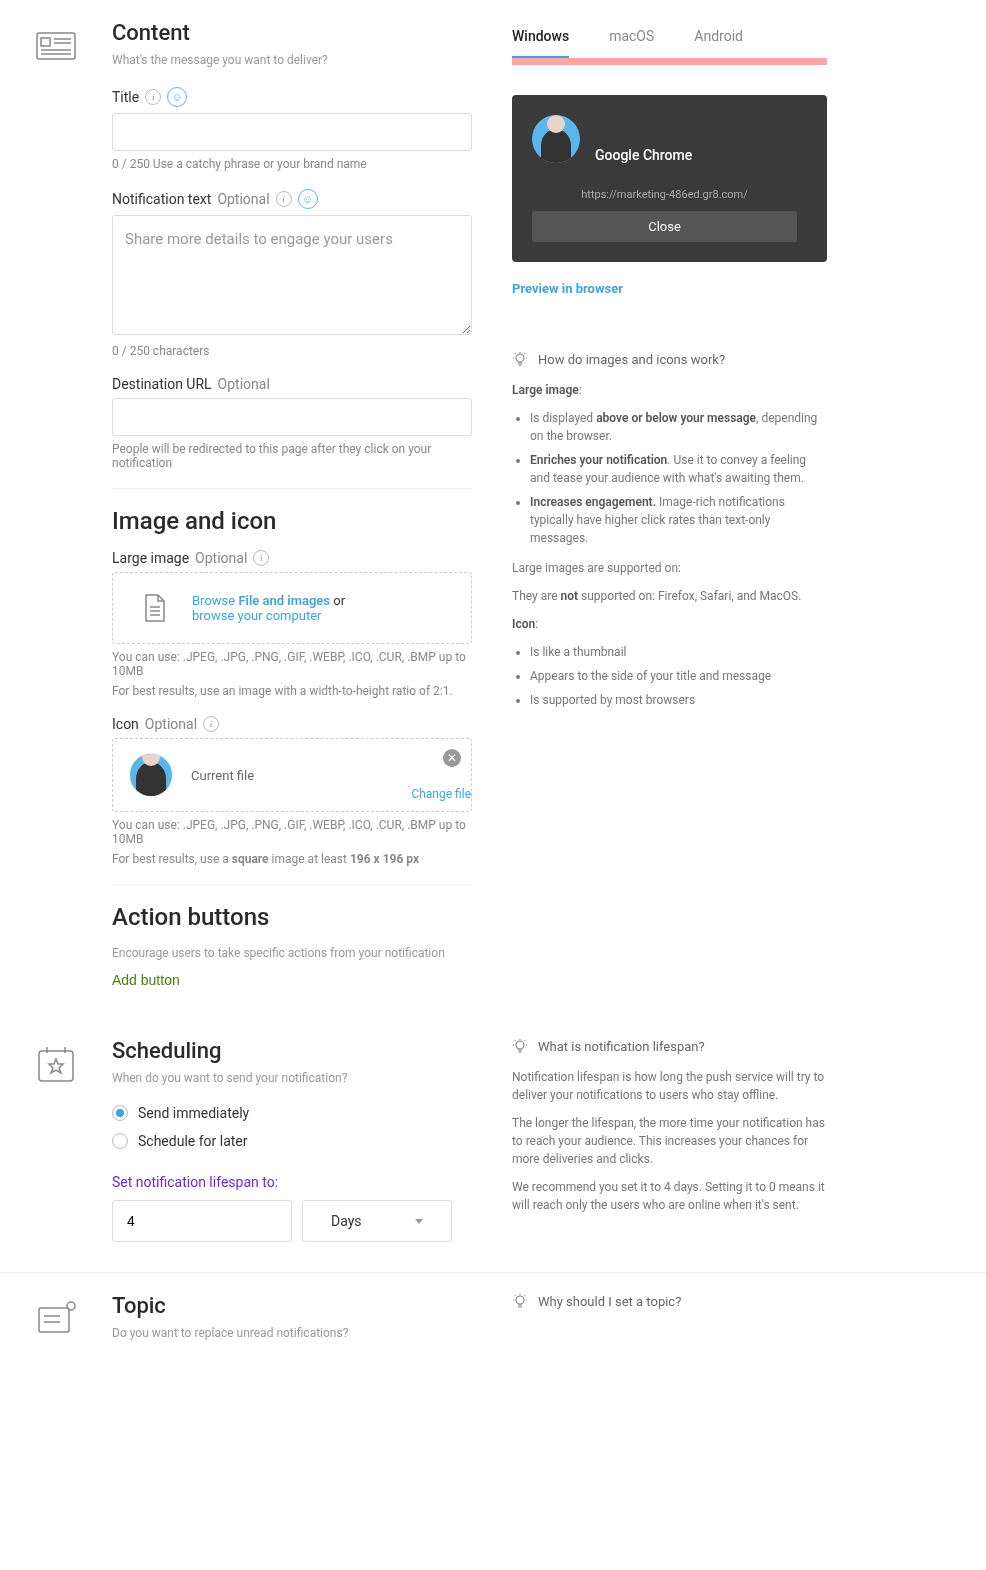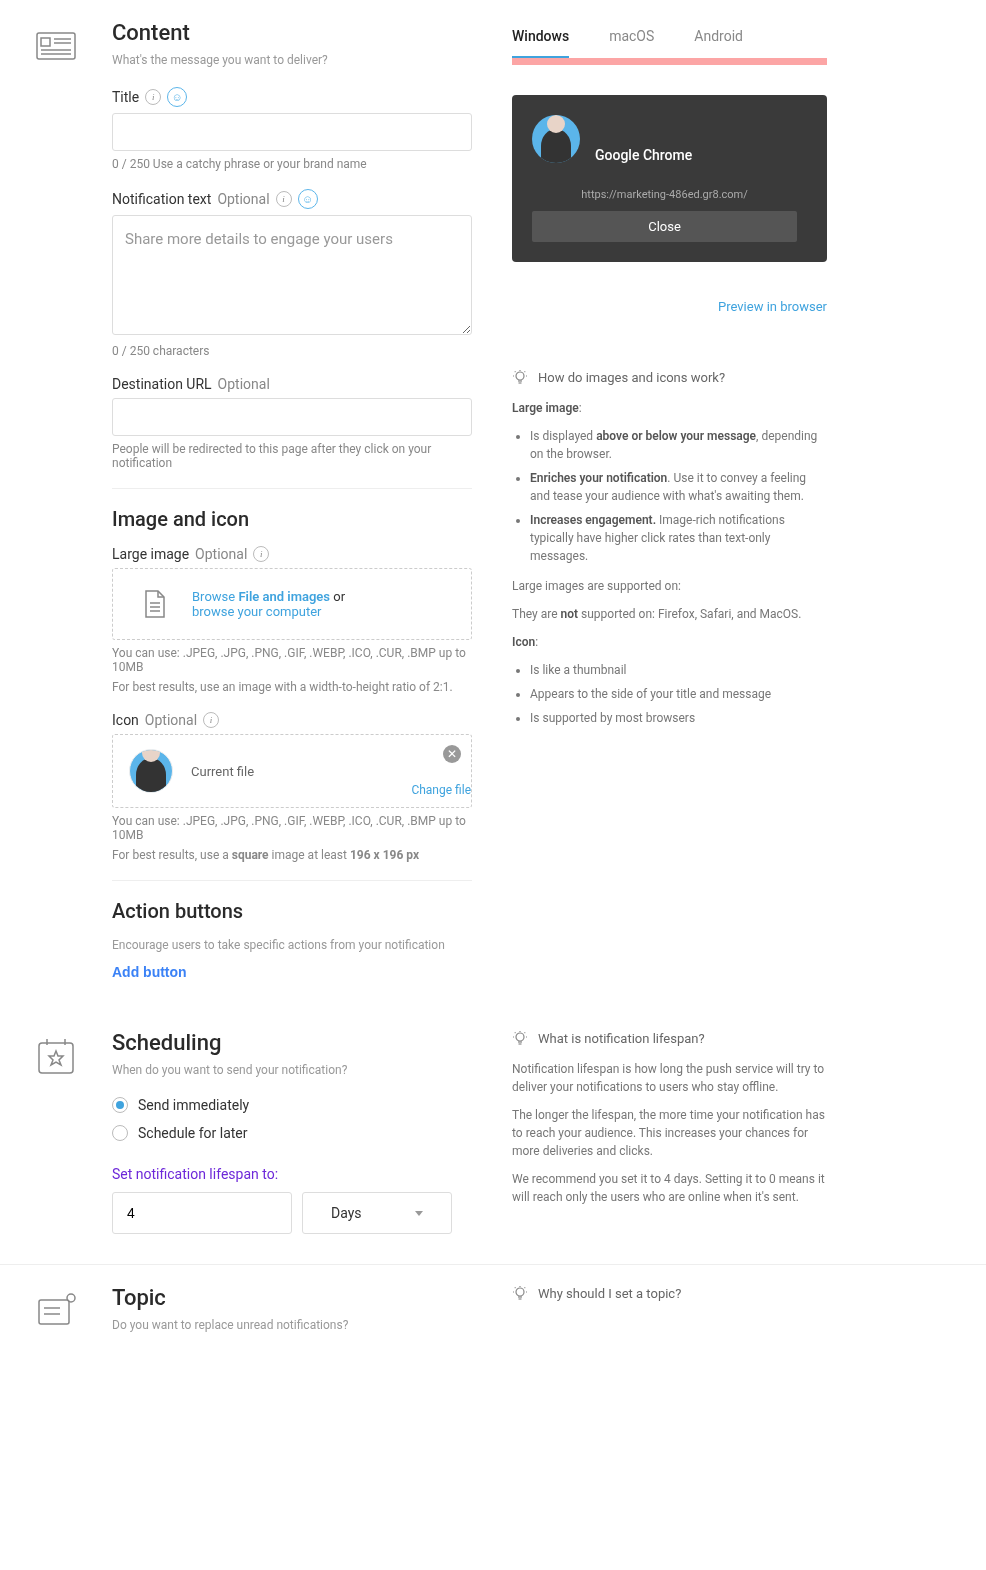--- a/index.html
+++ b/index.html
@@ -18,44 +18,44 @@
 .field-label .optional { color: #888; font-weight: 400; }
 .info-icon { display: inline-flex; width: 16px; height: 16px; border: 1px solid #bbb; border-radius: 50%; align-items: center; justify-content: center; font-size: 9px; font-style: italic; color: #888; font-family: serif; }
 .emoji-icon { display: inline-flex; width: 20px; height: 20px; border: 1px solid #5bb5ea; border-radius: 50%; align-items: center; justify-content: center; color: #5bb5ea; font-size: 11px; }
 .emoji-icon::before { content: "☺"; }
 .text-input { width: 100%; padding: 10px 12px; border: 1px solid #ddd; border-radius: 3px; font-size: 14px; font-family: inherit; }
 .textarea { width: 100%; min-height: 120px; padding: 14px 12px; border: 1px solid #ddd; border-radius: 3px; font-size: 15px; color: #888; font-family: inherit; resize: vertical; }
 .textarea::placeholder { color: #999; }
 .helper { font-size: 12px; color: #888; margin-top: 6px; }
 .field-group { margin-bottom: 18px; }
 hr.divider { border: none; border-top: 1px solid #eee; margin: 18px 0; }
-h3 { font-size: 20px; font-weight: 500; color: #2a2a2a; margin-bottom: 15px; }
+h3 { font-size: 24px; font-weight: 500; color: #2a2a2a; margin-bottom: 15px; }
 .upload-box { border: 1px dashed #ccc; border-radius: 3px; padding: 20px 30px; display: flex; align-items: center; gap: 25px; }
 .file-icon { width: 24px; height: 30px; }
 .upload-text { font-size: 13px; }
 .upload-text a { color: #3fa3de; text-decoration: none; }
 .upload-text .bold { font-weight: 600; }
 .icon-box { border: 1px dashed #ccc; border-radius: 3px; padding: 14px 16px; position: relative; display: flex; align-items: center; gap: 18px; }
 .avatar { width: 44px; height: 44px; border-radius: 50%; background: #5bb5ea; display: flex; align-items: flex-end; justify-content: center; overflow: hidden; border: 1px solid #eee; }
 .avatar-inner { width: 30px; height: 34px; background: #333; border-radius: 50% 50% 0 0; position: relative; }
 .avatar-inner::before { content: ""; position: absolute; top: -14px; left: 6px; width: 18px; height: 18px; border-radius: 50%; background: #e8d4c8; }
 .current-file { font-size: 13px; color: #666; }
 .remove-x { position: absolute; top: 10px; right: 10px; width: 18px; height: 18px; border-radius: 50%; background: #999; color: #fff; font-size: 12px; display: flex; align-items: center; justify-content: center; cursor: pointer; }
 .change-file { position: absolute; bottom: 10px; right: 0; font-size: 12px; color: #3fa3de; text-decoration: none; }
-.link-btn { color: #3b82f6; font-size: 14px; background: none; border: none; cursor: pointer; padding: 0; font-weight: bold; }
+.link-btn { color: #4d7c0f; font-size: 14px; background: none; border: none; cursor: pointer; padding: 0; }
 .tabs { display: flex; gap: 40px; border-bottom: 7px solid #fca5a5; margin-bottom: 30px; }
 .tab { padding: 8px 0 12px; font-size: 14px; color: #888; cursor: pointer; border-bottom: 2px solid transparent; }
 .tab.active { color: #222; border-bottom-color: #3fa3de; font-weight: 500; }
 .preview-card { background: #3a3a3a; border-radius: 4px; padding: 20px 30px 20px 20px; color: #fff; }
 .preview-head { display: flex; align-items: flex-end; gap: 15px; margin-bottom: 25px; }
 .preview-avatar { width: 48px; height: 48px; border-radius: 50%; background: #5bb5ea; display: flex; align-items: flex-end; justify-content: center; overflow: hidden; flex-shrink: 0; }
 .preview-title { font-size: 14px; font-weight: 500; margin-top: 5px; }
 .preview-url { font-size: 11px; color: #aaa; text-align: center; margin-bottom: 10px; }
 .preview-close-btn { background: #555; color: #fff; text-align: center; padding: 8px; font-size: 13px; border-radius: 2px; }
-.preview-link { text-align: right; margin-top: 36px; }
+.preview-link { text-align: left; margin-top: 18px; font-weight: bold; }
 .preview-link a { color: #3fa3de; font-size: 13px; text-decoration: none; }
 .tip-head { display: flex; align-items: center; gap: 10px; font-size: 13px; color: #666; margin-bottom: 14px; }
 .tip-head svg { width: 16px; height: 16px; }
 .tip-body { font-size: 12px; color: #777; line-height: 1.5; }
 .tip-body p { margin-bottom: 10px; }
 .tip-body strong { color: #555; font-weight: 600; }
 .tip-body ul { list-style: disc; padding-left: 18px; margin-bottom: 12px; }
 .tip-body ul li { margin-bottom: 6px; }
 .radio-group { display: flex; flex-direction: column; gap: 12px; margin-bottom: 25px; }
 .radio-row { display: flex; align-items: center; gap: 10px; cursor: pointer; }

